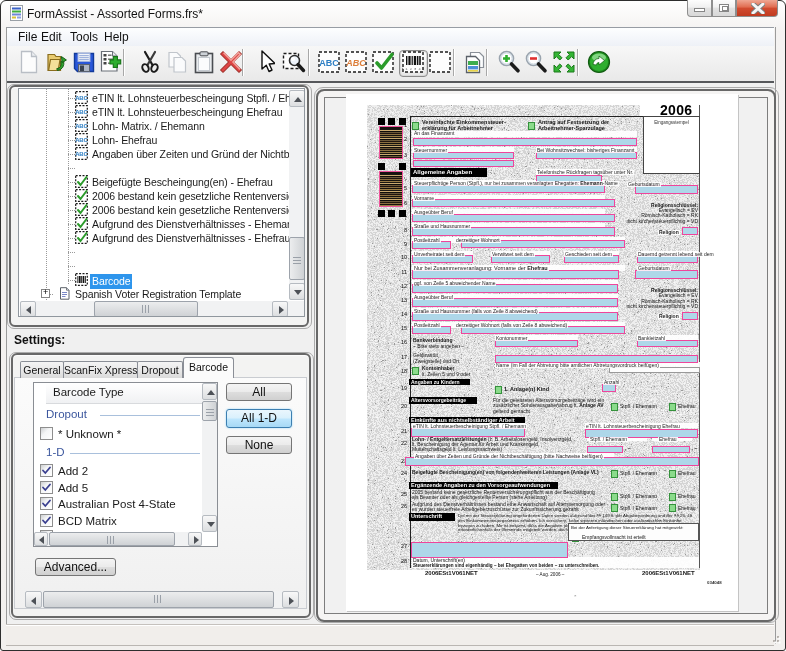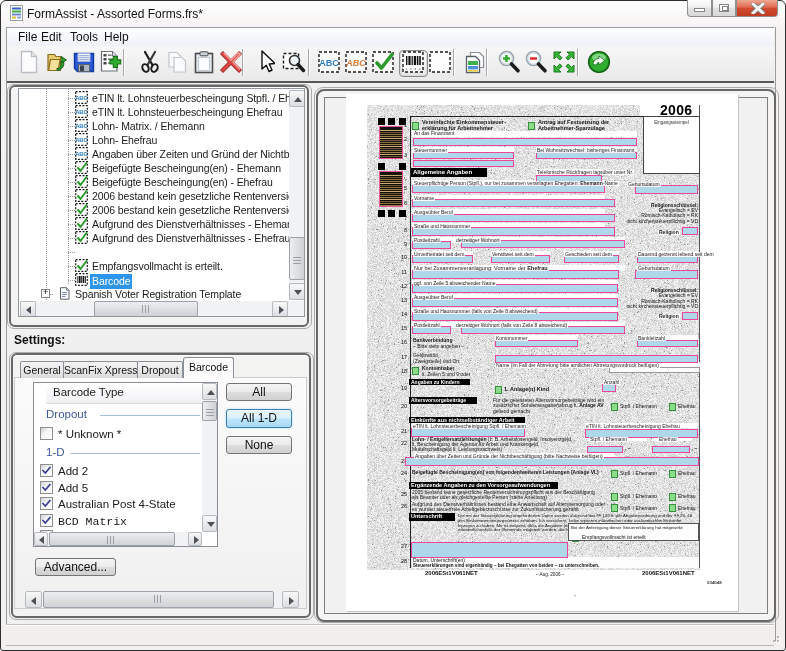--- a/index.html
+++ b/index.html
@@ -259,27 +259,20 @@
     </div>
     <div class="doth" style="left:49px;top:65px;width:8px"></div>
     <div class="trow" style="top:58px">
       <span class="ab" style="left:56px;top:0px;width:13px;height:13px"><svg width="13" height="13" viewBox="0 0 13 13">
           <rect x="0.7" y="0.7" width="11.6" height="11.6" fill="#fff" stroke="#1a1a1a" stroke-dasharray="2 1.4" stroke-width="1.2"></rect>
           <text x="6.5" y="9.4" font-family="Liberation Sans,sans-serif" font-size="6" font-weight="bold" fill="#2e7fc4" text-anchor="middle">ABC</text>
         </svg></span>
       <span class="ab" style="left:73px;top:0.5px">Angaben über Zeiten und Gründ der Nichtbe</span>
     </div>
     <div class="doth" style="left:49px;top:79px;width:8px"></div>
-    <div class="trow" style="top:72px">
-      <span class="ab" style="left:56px;top:0px;width:13px;height:13px"><svg width="13" height="13" viewBox="0 0 13 13">
-          <rect x="0.7" y="0.7" width="11.6" height="11.6" fill="#fff" stroke="#1a1a1a" stroke-dasharray="2 1.4" stroke-width="1.2"></rect>
-          <path d="M3 7 L5.5 10 L11.5 2" fill="none" stroke="#2a9b2a" stroke-width="2" stroke-linecap="round"></path>
-        </svg></span>
-      <span class="ab" style="left:73px;top:0.5px">Beigefügte Bescheingung(en) - Ehemann</span>
-    </div>
     <div class="doth" style="left:49px;top:93px;width:8px"></div>
     <div class="trow" style="top:86px">
       <span class="ab" style="left:56px;top:0px;width:13px;height:13px"><svg width="13" height="13" viewBox="0 0 13 13">
           <rect x="0.7" y="0.7" width="11.6" height="11.6" fill="#fff" stroke="#1a1a1a" stroke-dasharray="2 1.4" stroke-width="1.2"></rect>
           <path d="M3 7 L5.5 10 L11.5 2" fill="none" stroke="#2a9b2a" stroke-width="2" stroke-linecap="round"></path>
         </svg></span>
       <span class="ab" style="left:73px;top:0.5px">Beigefügte Bescheingung(en) - Ehefrau</span>
     </div>
     <div class="doth" style="left:49px;top:107px;width:8px"></div>
     <div class="trow" style="top:100px">
@@ -308,27 +301,20 @@
     <div class="doth" style="left:49px;top:149px;width:8px"></div>
     <div class="trow" style="top:142px">
       <span class="ab" style="left:56px;top:0px;width:13px;height:13px"><svg width="13" height="13" viewBox="0 0 13 13">
           <rect x="0.7" y="0.7" width="11.6" height="11.6" fill="#fff" stroke="#1a1a1a" stroke-dasharray="2 1.4" stroke-width="1.2"></rect>
           <path d="M3 7 L5.5 10 L11.5 2" fill="none" stroke="#2a9b2a" stroke-width="2" stroke-linecap="round"></path>
         </svg></span>
       <span class="ab" style="left:73px;top:0.5px">Aufgrund des Dienstverhältnisses - Ehefrau</span>
     </div>
     <div class="doth" style="left:49px;top:163px;width:8px"></div>
     <div class="doth" style="left:49px;top:177px;width:8px"></div>
-    <div class="trow" style="top:170px">
-      <span class="ab" style="left:56px;top:0px;width:13px;height:13px"><svg width="13" height="13" viewBox="0 0 13 13">
-          <rect x="0.7" y="0.7" width="11.6" height="11.6" fill="#fff" stroke="#1a1a1a" stroke-dasharray="2 1.4" stroke-width="1.2"></rect>
-          <path d="M3 7 L5.5 10 L11.5 2" fill="none" stroke="#2a9b2a" stroke-width="2" stroke-linecap="round"></path>
-        </svg></span>
-      <span class="ab" style="left:73px;top:0.5px">Empfangsvollmacht is erteilt.</span>
-    </div>
     <div class="doth" style="left:49px;top:191px;width:8px"></div>
     <div class="trow" style="top:184px">
       <span class="ab" style="left:56px;top:0px;width:13px;height:13px"><svg width="13" height="13" viewBox="0 0 13 13">
           <rect x="0.7" y="0.7" width="11.6" height="11.6" fill="#fff" stroke="#1a1a1a" stroke-dasharray="2 1.4" stroke-width="1.2"></rect>
           <g fill="#111">
             <rect x="2.4" y="3" width="1" height="7"></rect>
             <rect x="4" y="3" width="1.6" height="7"></rect>
             <rect x="6.2" y="3" width="0.8" height="7"></rect>
             <rect x="7.6" y="3" width="1.6" height="7"></rect>
             <rect x="9.8" y="3" width="1" height="7"></rect>
@@ -408,21 +394,21 @@
     <div class="ab" style="left:24px;top:98.5px;font-size:11.5px;color:#1a1a1a;">Add 5</div>
     <div class="cbx" style="left:6px;top:114.0px;"></div>
     <svg class="ab" style="left:7px;top:115.0px" width="11" height="11" viewBox="0 0 11 11">
       <path d="M2 5.5 L4.3 8 L9 2.5" fill="none" stroke="#3a3f8f" stroke-width="1.8" stroke-linecap="round"></path>
     </svg>
     <div class="ab" style="left:24px;top:115.0px;font-size:11.5px;color:#1a1a1a;">Australian Post 4-State</div>
     <div class="cbx" style="left:6px;top:130.5px;"></div>
     <svg class="ab" style="left:7px;top:131.5px" width="11" height="11" viewBox="0 0 11 11">
       <path d="M2 5.5 L4.3 8 L9 2.5" fill="none" stroke="#3a3f8f" stroke-width="1.8" stroke-linecap="round"></path>
     </svg>
-    <div class="ab" style="left:24px;top:131.5px;font-size:11.5px;color:#1a1a1a;font-family:Liberation Mono, monospace;">BCD Matrix</div>
+    <div class="ab" style="left:24px;top:131.5px;font-size:11.5px;color:#1a1a1a;">BCD Matrix</div>
     <div class="cbx" style="left:6px;top:147px;"></div>
     <svg class="ab" style="left:7px;top:148px" width="11" height="11" viewBox="0 0 11 11">
       <path d="M2 5.5 L4.3 8 L9 2.5" fill="none" stroke="#3a3f8f" stroke-width="1.8" stroke-linecap="round"></path>
     </svg>
     <div class="ab" style="left:24px;top:148px;font-size:11.5px;color:#1a1a1a;">Codabar</div>
     <div class="ab sbtrack" style="left:168px;top:0;width:15px;height:149px"></div>
     <div class="ab sbtn" style="left:168px;top:0;width:15px;height:17px">
       <span class="arr" style="left:3.5px;top:6px;border-left:4px solid transparent;border-right:4px solid transparent;border-bottom:5px solid #4d5157;"></span>
     </div>
     <div class="ab sbtn" style="left:168px;top:132px;width:15px;height:17px">

